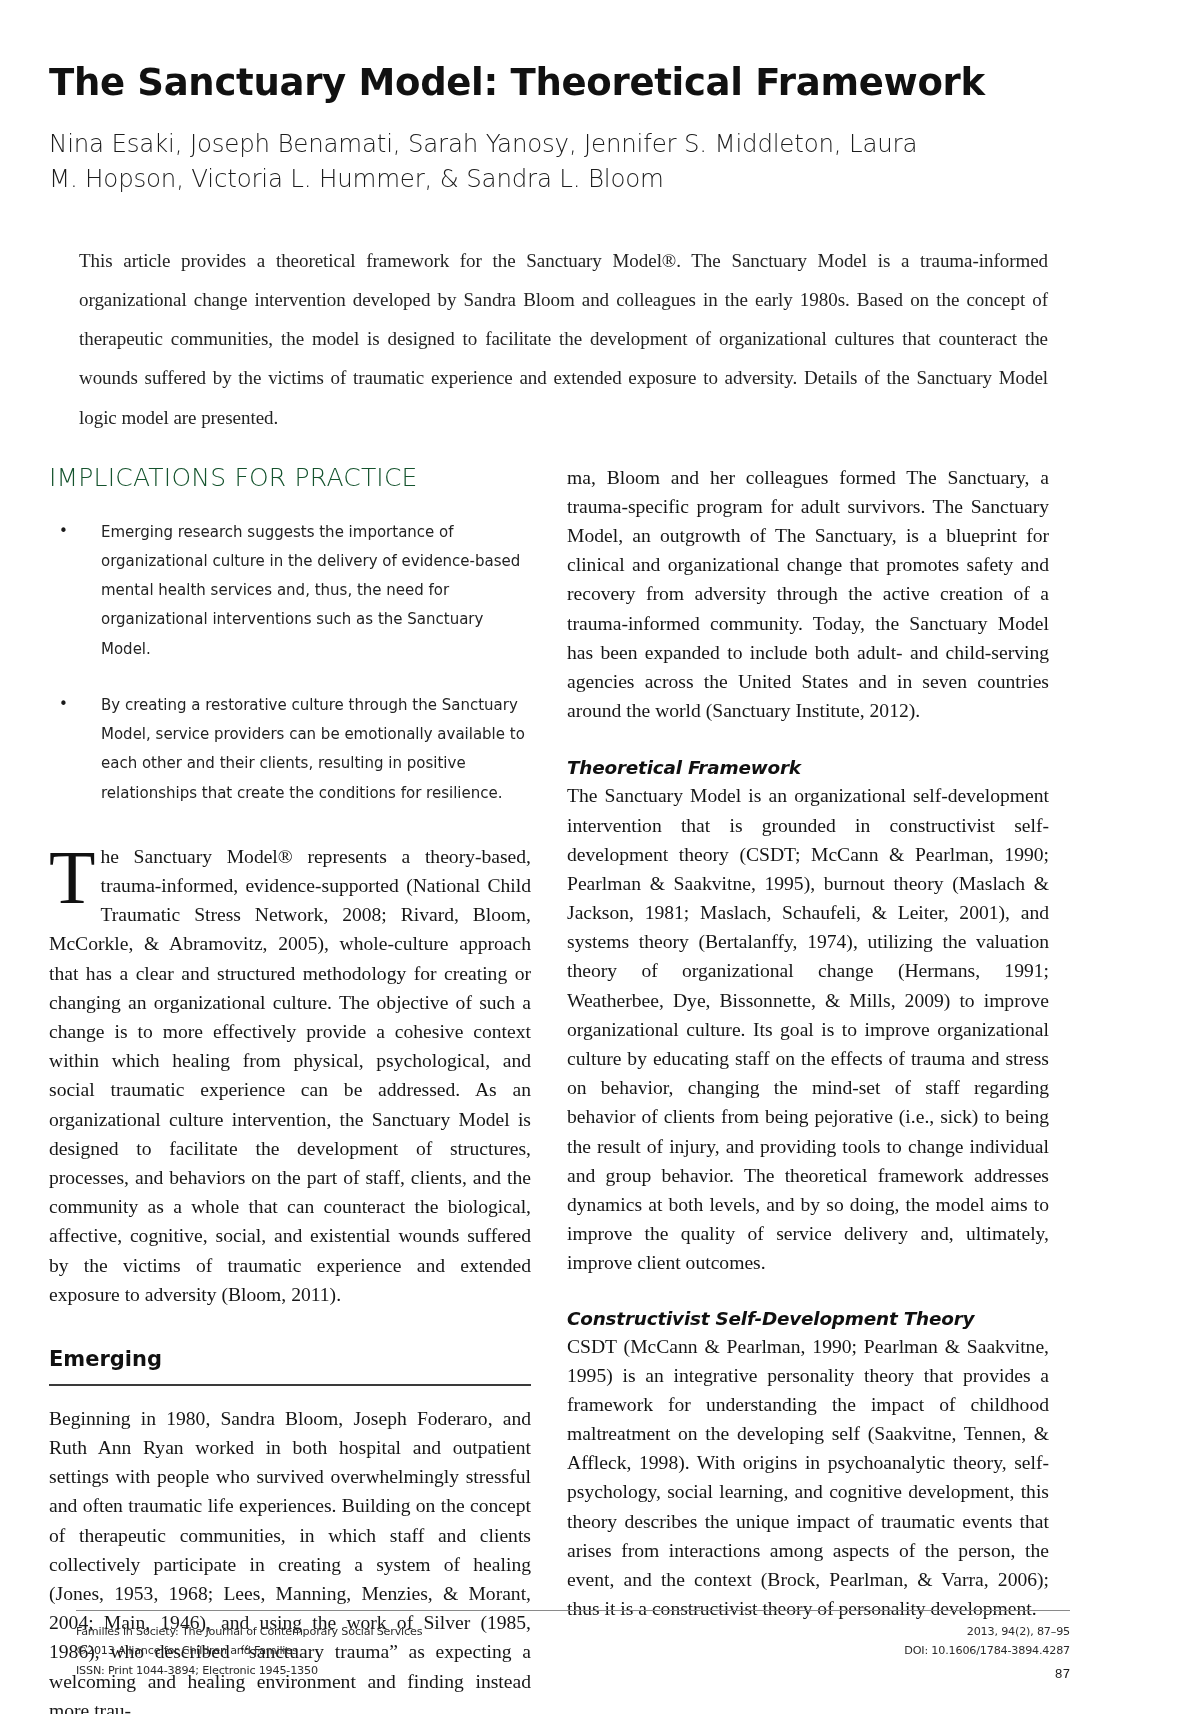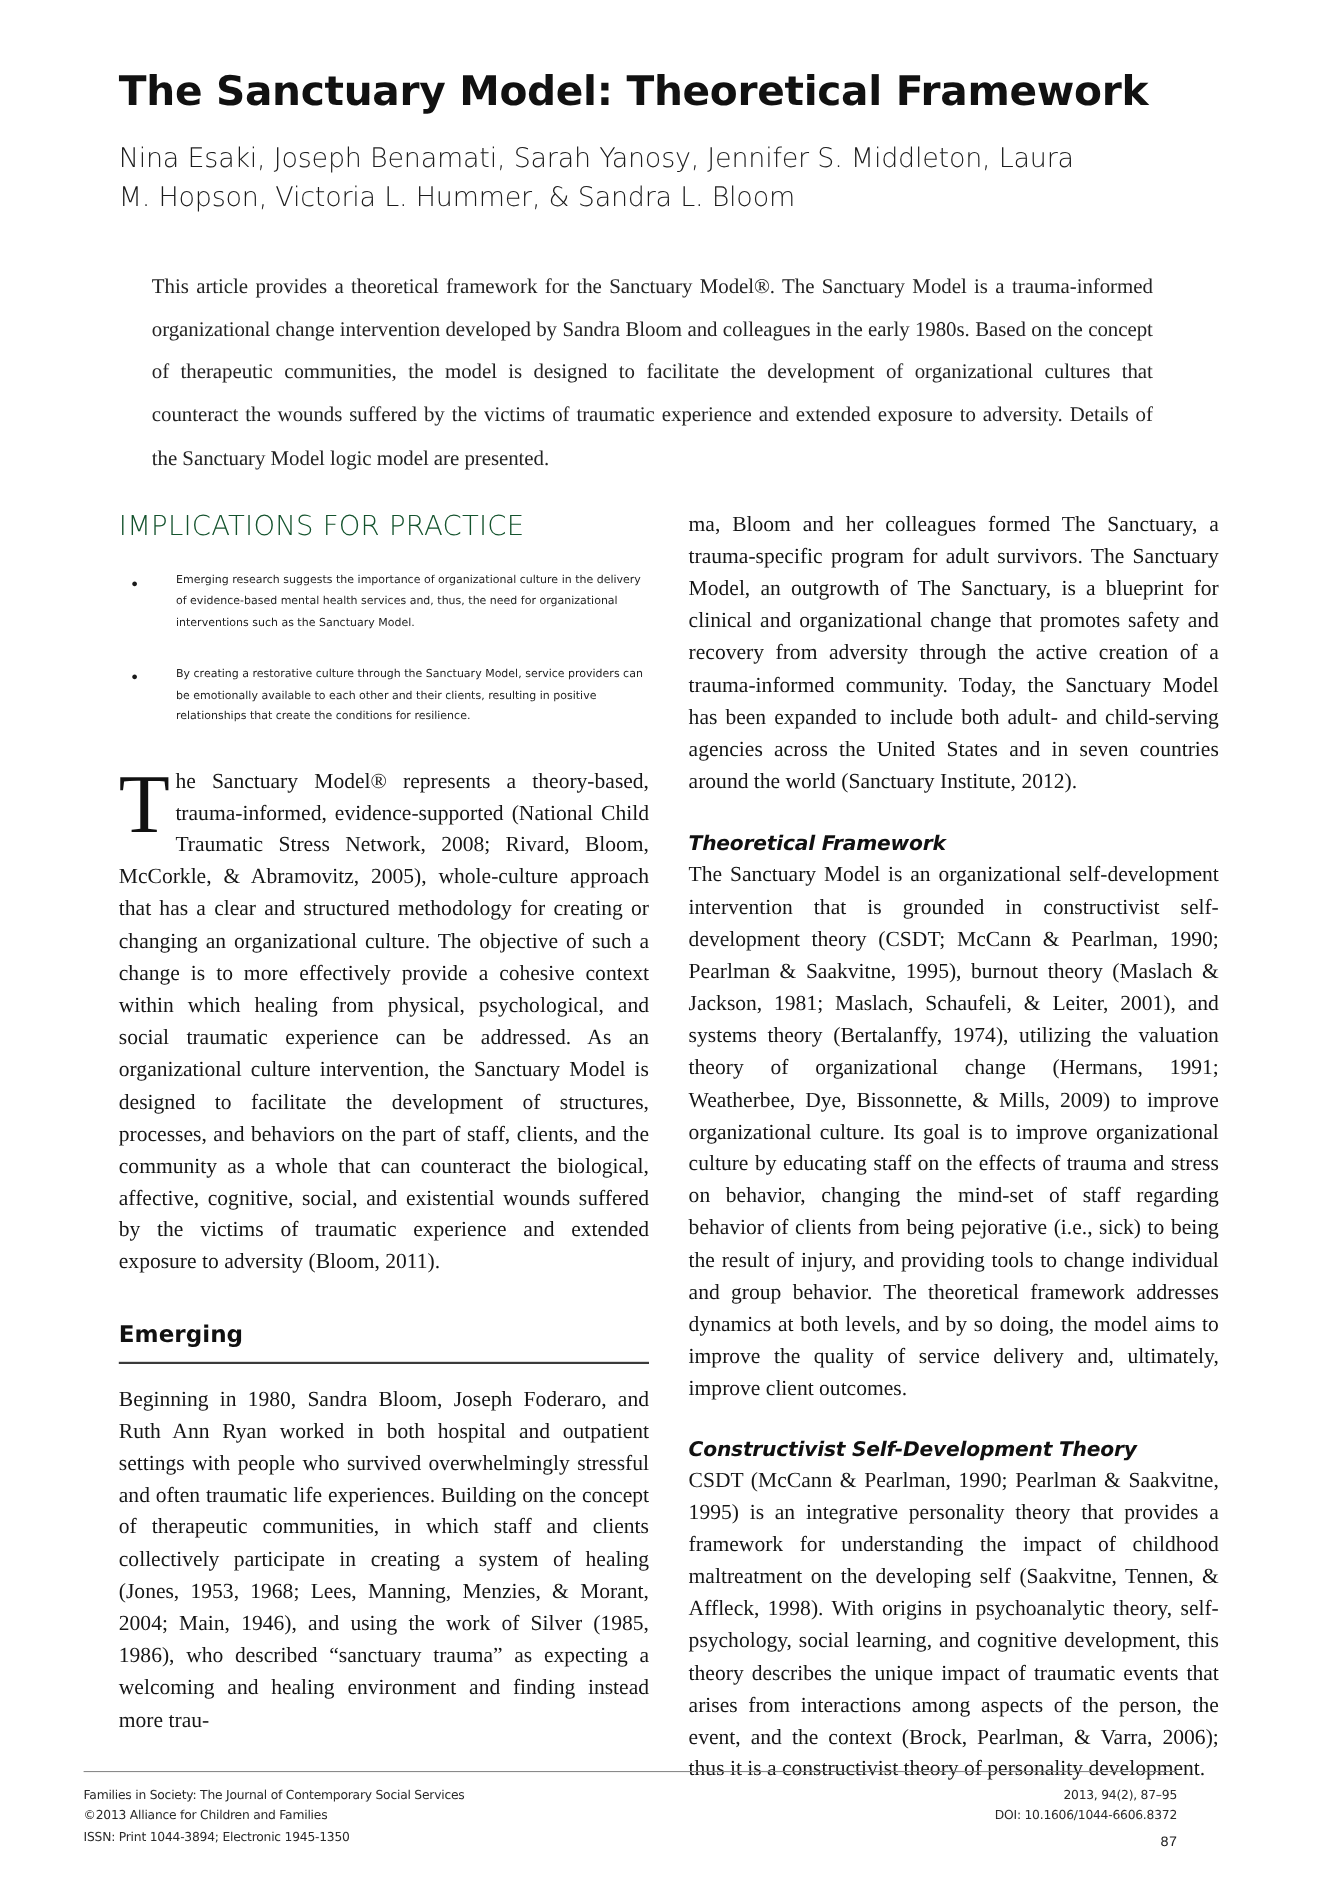--- a/index.html
+++ b/index.html
@@ -12,21 +12,21 @@
     height: 1714px;
     font-family: "Liberation Serif", serif;
     color: #1a1a1a;
     overflow: hidden;
   }
   .page {
     position: relative;
     width: 1142px;
     height: 1714px;
     box-sizing: border-box;
-    padding: 62px 72px 0 108px;
+    padding: 62px 72px 0 49px;
   }
 
   
   .title {
     font-family: "DejaVu Sans", sans-serif;
     font-weight: bold;
     font-size: 37px;
     line-height: 1.12;
     letter-spacing: -0.3px;
     margin: 0 0 24px 0;
@@ -76,21 +76,21 @@
   }
 
   ul.implications {
     list-style: none;
     margin: 0;
     padding: 0;
   }
   ul.implications li {
     position: relative;
     font-family: "DejaVu Sans", sans-serif;
-    font-size: 10px;
+    font-size: 15px;
     line-height: 1.95;
     color: #232323;
     padding-left: 52px;
     margin-bottom: 27px;
   }
   ul.implications li:before {
     content: "\2022";
     position: absolute;
     left: 10px;
     top: -1px;
@@ -231,19 +231,19 @@
   <div class="footer">
     <hr class="footer-rule">
     <div class="footer-inner">
       <div class="footer-left">
         <div>Families in Society: The Journal of Contemporary Social Services</div>
         <div>©2013 Alliance for Children and Families</div>
         <div>ISSN: Print 1044-3894; Electronic 1945-1350</div>
       </div>
       <div class="footer-right">
         <div>2013, 94(2), 87–95</div>
-        <div>DOI: 10.1606/1044-6606.8372</div>
+        <div>DOI: 10.1606/1784-3894.4287</div>
         <div class="page-number">87</div>
       </div>
     </div>
   </div>
 
 </div>
 
 </body></html>

